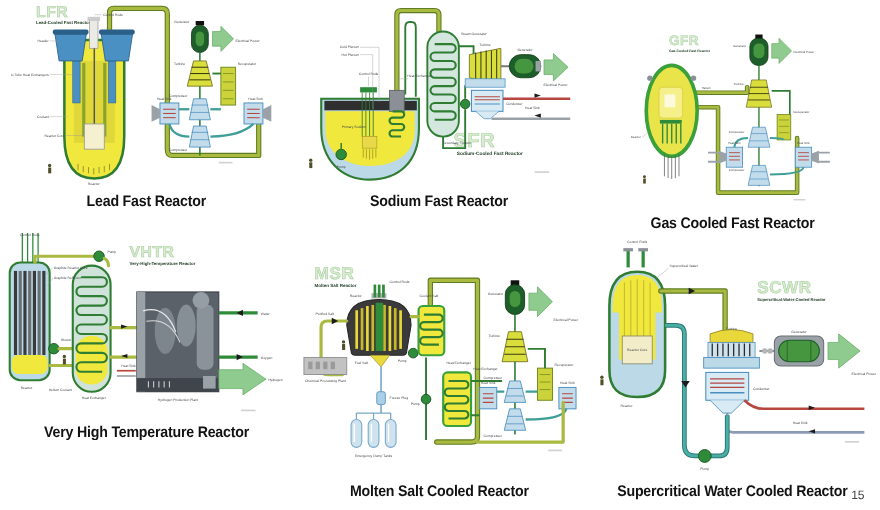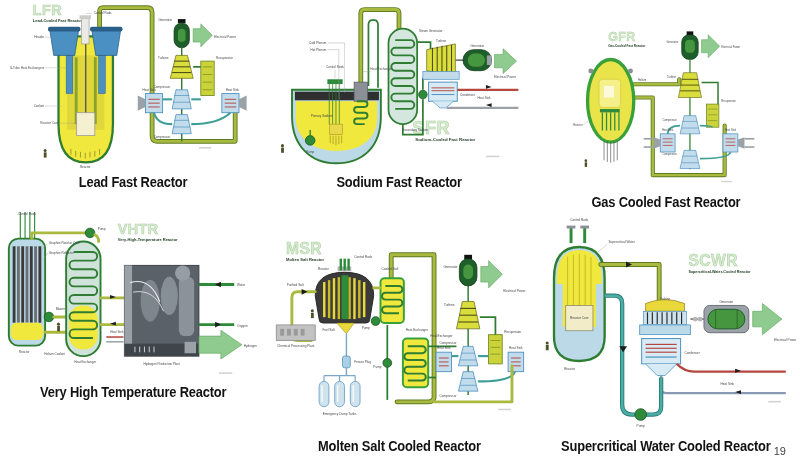--- a/index.html
+++ b/index.html
@@ -694,14 +694,14 @@
       <g class="person">
         <circle cx="11" cy="136.5" r="1.6"></circle>
             <rect x="9.6" y="138.5" width="2.9" height="5.5"></rect>
       </g>
       <rect class="idm" x="238" y="196" width="13" height="1.6"></rect>
     </svg>
     <figcaption class="cap">Supercritical Water Cooled Reactor</figcaption>
   </figure>
 
 </div>
-<div class="pagenum">19</div>
+<div class="pagenum">15</div>
 </div>
 
 </body></html>

